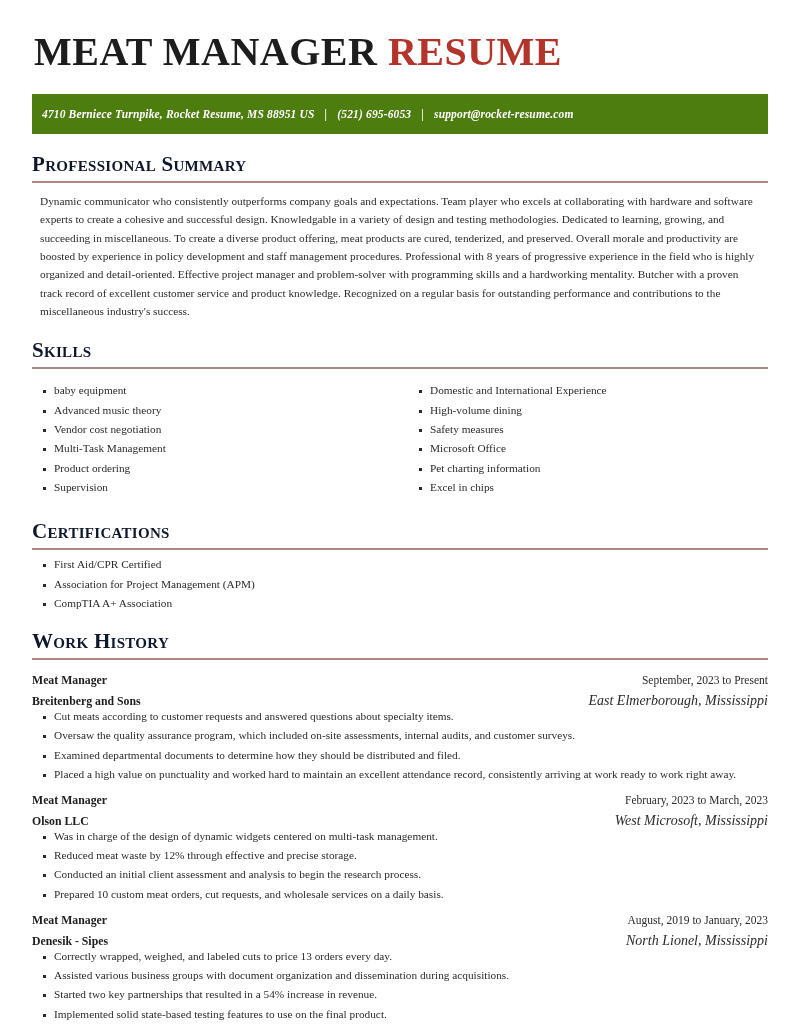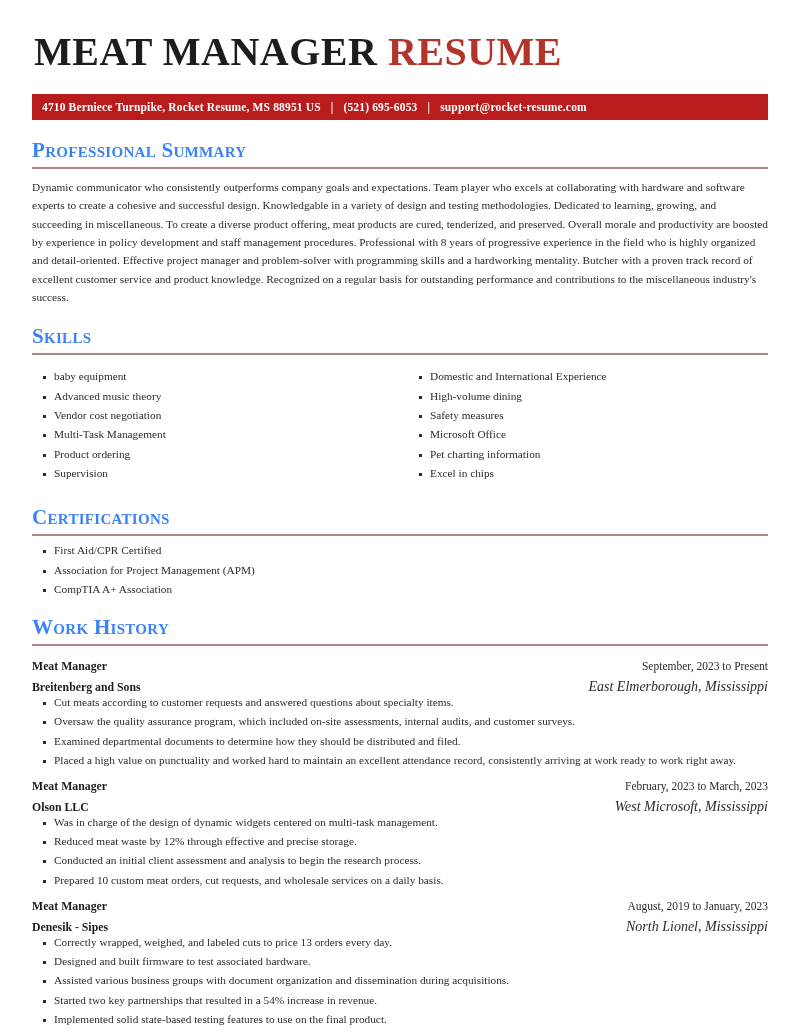--- a/index.html
+++ b/index.html
@@ -31,27 +31,28 @@
     letter-spacing: 0.5px;
     line-height: 1.1;
     white-space: nowrap;
   }
   .name-main { color: #1d1d1d; }
   .name-accent { color: #b3342a; }
 
   
   .contact-bar {
     margin: 20px 28px 0 28px;
-    background: #b91c1c;
+    background: #4d7c0f;
     color: #ffffff;
-    height: 26px;
+    height: 40px;
     display: flex;
     align-items: center;
     padding: 0 10px;
     box-sizing: border-box;
+    font-style: italic;
   }
   .contact-inner {
     font-size: 11.5px;
     font-weight: bold;
     letter-spacing: 0.15px;
     white-space: nowrap;
   }
   .contact-sep {
     display: inline-block;
     padding: 0 7px;
@@ -59,38 +60,38 @@
   }
 
   
   .section {
     padding: 0 28px;
     margin-top: 18px;
   }
   .section-title {
     font-size: 21px;
     font-weight: bold;
-    color: #3b82f6;
+    color: #0f172a;
     font-variant: small-caps;
     letter-spacing: 0.3px;
     line-height: 1.15;
     margin: 0 0 5px 0;
   }
   .section-rule {
     height: 2px;
     background: #b08585;
     width: 100%;
     margin-bottom: 9px;
   }
 
   .summary-text {
     font-size: 11.3px;
     line-height: 1.62;
     text-align: left;
-    margin: 0;
+    margin: 8px;
     color: #2b2b2b;
   }
 
   
   ul.bullets {
     list-style: none;
     margin: 0;
     padding: 0;
   }
   ul.bullets li {
@@ -269,21 +270,20 @@
       <div class="job-line">
         <span class="job-title">Meat Manager</span>
         <span class="job-date">August, 2019 to January, 2023</span>
       </div>
       <div class="job-line">
         <span class="job-company">Denesik - Sipes</span>
         <span class="job-location">North Lionel, Mississippi</span>
       </div>
       <ul class="bullets job-bullets">
         <li>Correctly wrapped, weighed, and labeled cuts to price 13 orders every day.</li>
-        <li>Designed and built firmware to test associated hardware.</li>
         <li>Assisted various business groups with document organization and dissemination during acquisitions.</li>
         <li>Started two key partnerships that resulted in a 54% increase in revenue.</li>
         <li>Implemented solid state-based testing features to use on the final product.</li>
       </ul>
     </div>
 
     <div class="job">
       <div class="job-line">
         <span class="job-title">Meat Manager</span>
         <span class="job-date">March, 2019 to July, 2019</span>

